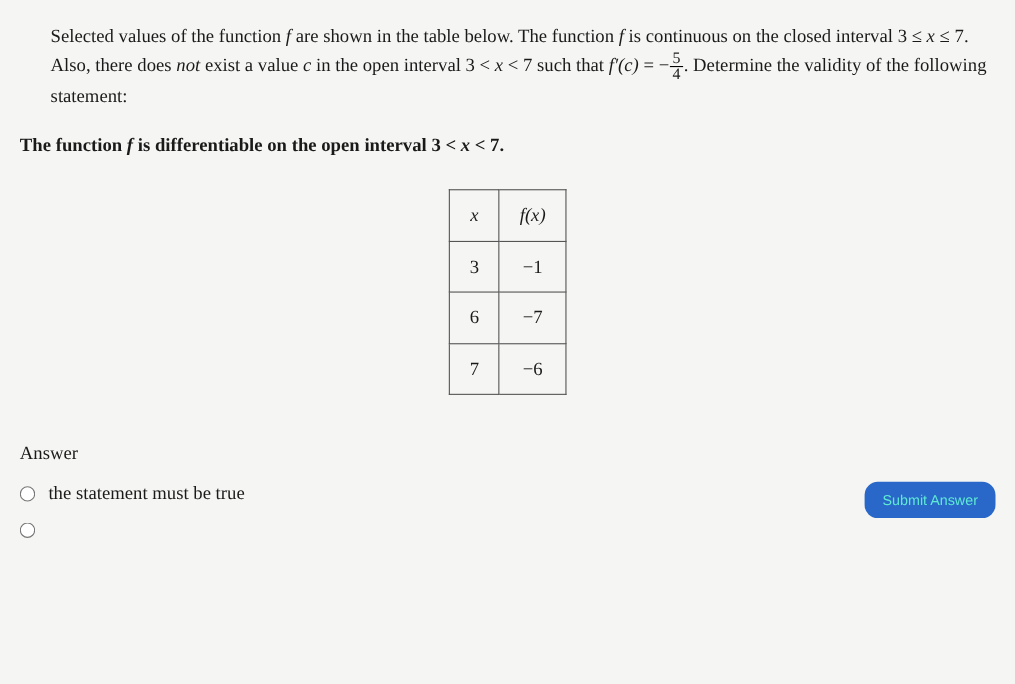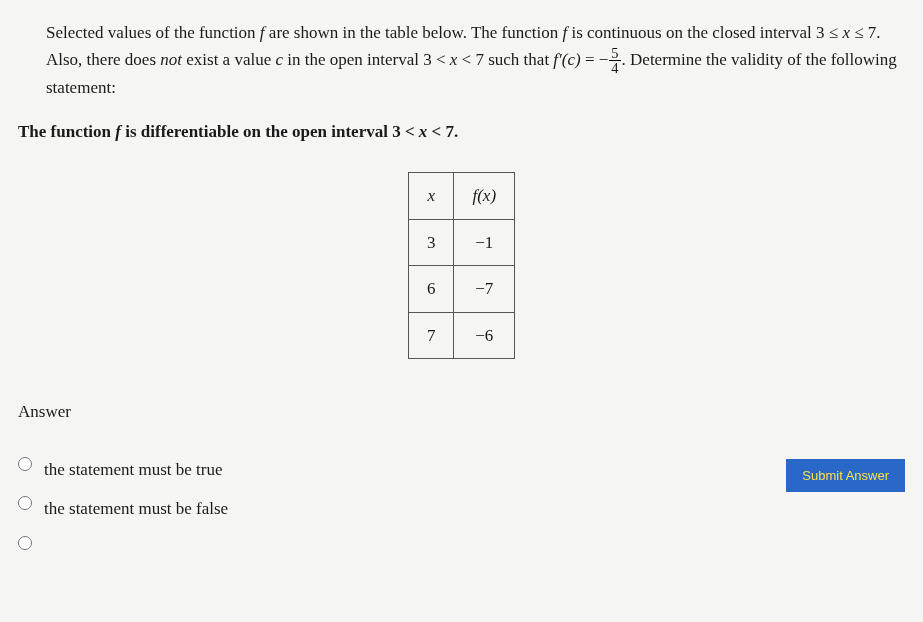--- a/index.html
+++ b/index.html
@@ -62,55 +62,56 @@
       padding: 10px 18px;
       text-align: center;
       font-weight: normal;
       font-size: 17px;
     }
     table th {
       font-weight: normal;
     }
     .answer-heading {
       font-weight: normal;
-      margin-bottom: 32px;
+      margin-bottom: 11px;
       font-size: 17px;
     }
     .answer-area {
       display: flex;
       justify-content: space-between;
       align-items: flex-start;
     }
     .options {
       flex: 1;
     }
     .option {
       display: flex;
+      align-items: center;
       margin-bottom: 14px;
       cursor: pointer;
     }
     .option input[type="radio"] {
       width: 14px;
       height: 14px;
       margin-right: 12px;
       accent-color: #888;
       cursor: pointer;
     }
     .option label {
       cursor: pointer;
     }
     .submit-btn {
       background: #2968c8;
-      color: #fde047;
+      color: #5eead4;
       border: none;
       padding: 9px 16px;
       font-size: 13px;
       font-family: Arial, sans-serif;
       cursor: pointer;
-      border-radius: 0;
+      border-radius: 12px;
       margin-top: 2px;
       text-align: right;
     }
   </style>
 </head>
 <body>
 
 <div class="question-text">
   <p>Selected values of the function <span class="math">f</span> are shown in the table below. The function <span class="math">f</span> is continuous on the closed interval 3 ≤ <span class="math">x</span> ≤ 7. Also, there does <em>not</em> exist a value <span class="math">c</span> in the open interval 3 &lt; <span class="math">x</span> &lt; 7 such that <span class="math">f′(c)</span> = −<span class="fraction"><span class="num">5</span><span class="den">4</span></span>. Determine the validity of the following statement:</p>
 </div>
@@ -144,21 +145,17 @@
 
 <div class="answer-heading">Answer</div>
 
 <div class="answer-area">
   <div class="options">
     <div class="option">
       <input type="radio" name="ans" id="opt0" style="">
       <label for="opt0">the statement must be true</label>
     </div>
     <div class="option">
-      <input type="radio" name="ans" id="opt1" style="">
-      <label for="opt1">the statement must be false</label>
-    </div>
-    <div class="option">
       <input type="radio" name="ans" id="opt2" style="">
     </div>
   </div>
   <button class="submit-btn">Submit Answer</button>
 </div>
 
 </body></html>

